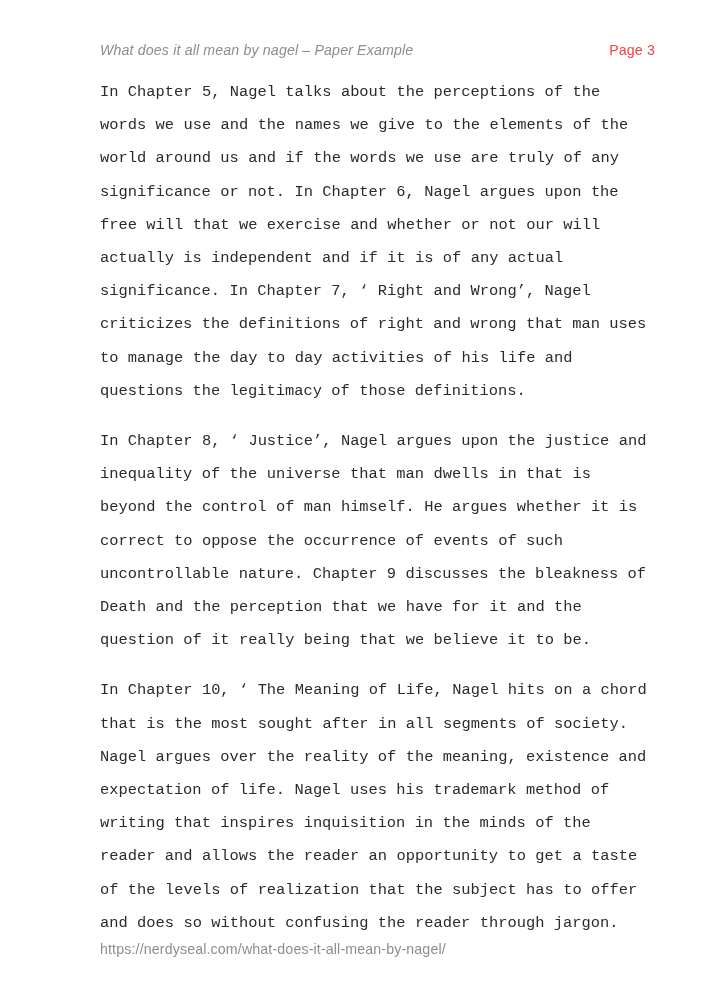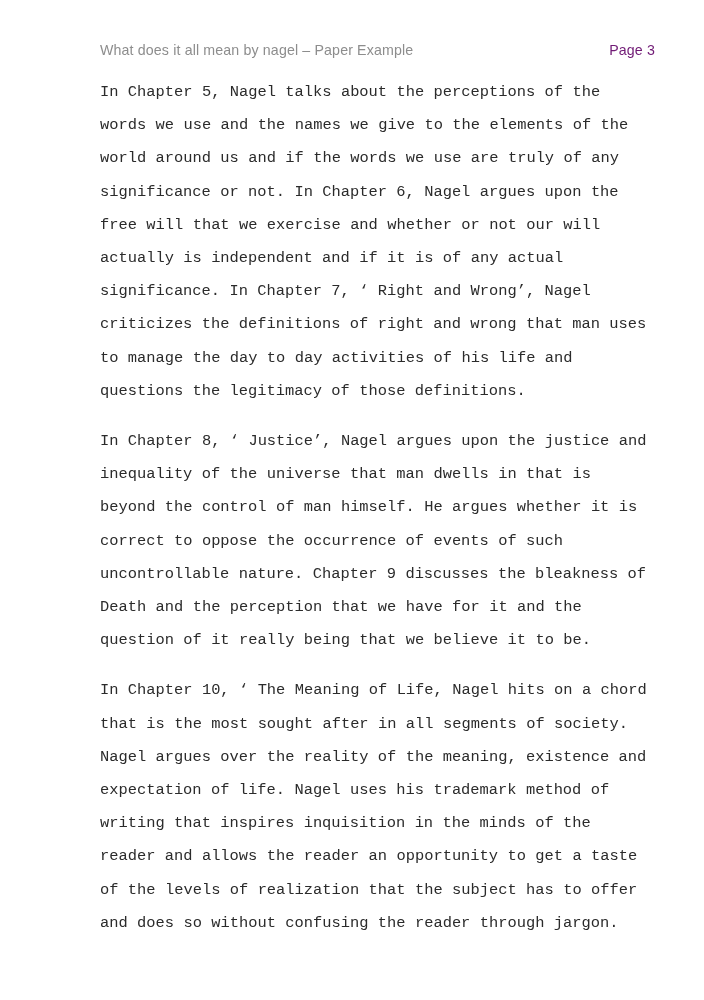--- a/index.html
+++ b/index.html
@@ -34,23 +34,24 @@
     align-items: baseline;
     justify-content: space-between;
     font-size: 14.2px;
     line-height: 22px;
     color: #8d8d8d;
     letter-spacing: 0.01em;
     white-space: nowrap;
   }
   .doc-header .header-title {
     color: #8d8d8d;
+    font-style: italic;
   }
   .doc-header .header-page {
-    color: #701a75;
+    color: #ef4444;
     text-align: left;
     margin-left: 36px;
   }
 
   
   .doc-body {
     position: absolute;
     left: 100px;
     top: 76px;
     width: 554px;
@@ -89,14 +90,17 @@
     <span class="header-title">What does it all mean by nagel – Paper Example</span>
     <span class="header-page">Page 3</span>
   </div>
 
   <div class="doc-body">
     <p>In Chapter 5, Nagel talks about the perceptions of the words we use and the names we give to the elements of the world around us and if the words we use are truly of any significance or not. In Chapter 6, Nagel argues upon the free will that we exercise and whether or not our will actually is independent and if it is of any actual significance. In Chapter 7, ‘ Right and Wrong’, Nagel criticizes the definitions of right and wrong that man uses to manage the day to day activities of his life and questions the legitimacy of those definitions.</p>
     <p>In Chapter 8, ‘ Justice’, Nagel argues upon the justice and inequality of the universe that man dwells in that is beyond the control of man himself. He argues whether it is correct to oppose the occurrence of events of such uncontrollable nature. Chapter 9 discusses the bleakness of Death and the perception that we have for it and the question of it really being that we believe it to be.</p>
     <p>In Chapter 10, ‘ The Meaning of Life, Nagel hits on a chord that is the most sought after in all segments of society. Nagel argues over the reality of the meaning, existence and expectation of life. Nagel uses his trademark method of writing that inspires inquisition in the minds of the reader and allows the reader an opportunity to get a taste of the levels of realization that the subject has to offer and does so without confusing the reader through jargon.</p>
   </div>
 
+  <div class="doc-footer">
+    <span>https://nerdyseal.com/what-does-it-all-mean-by-nagel/</span>
+  </div>
 
 </div>
 
 </body></html>

